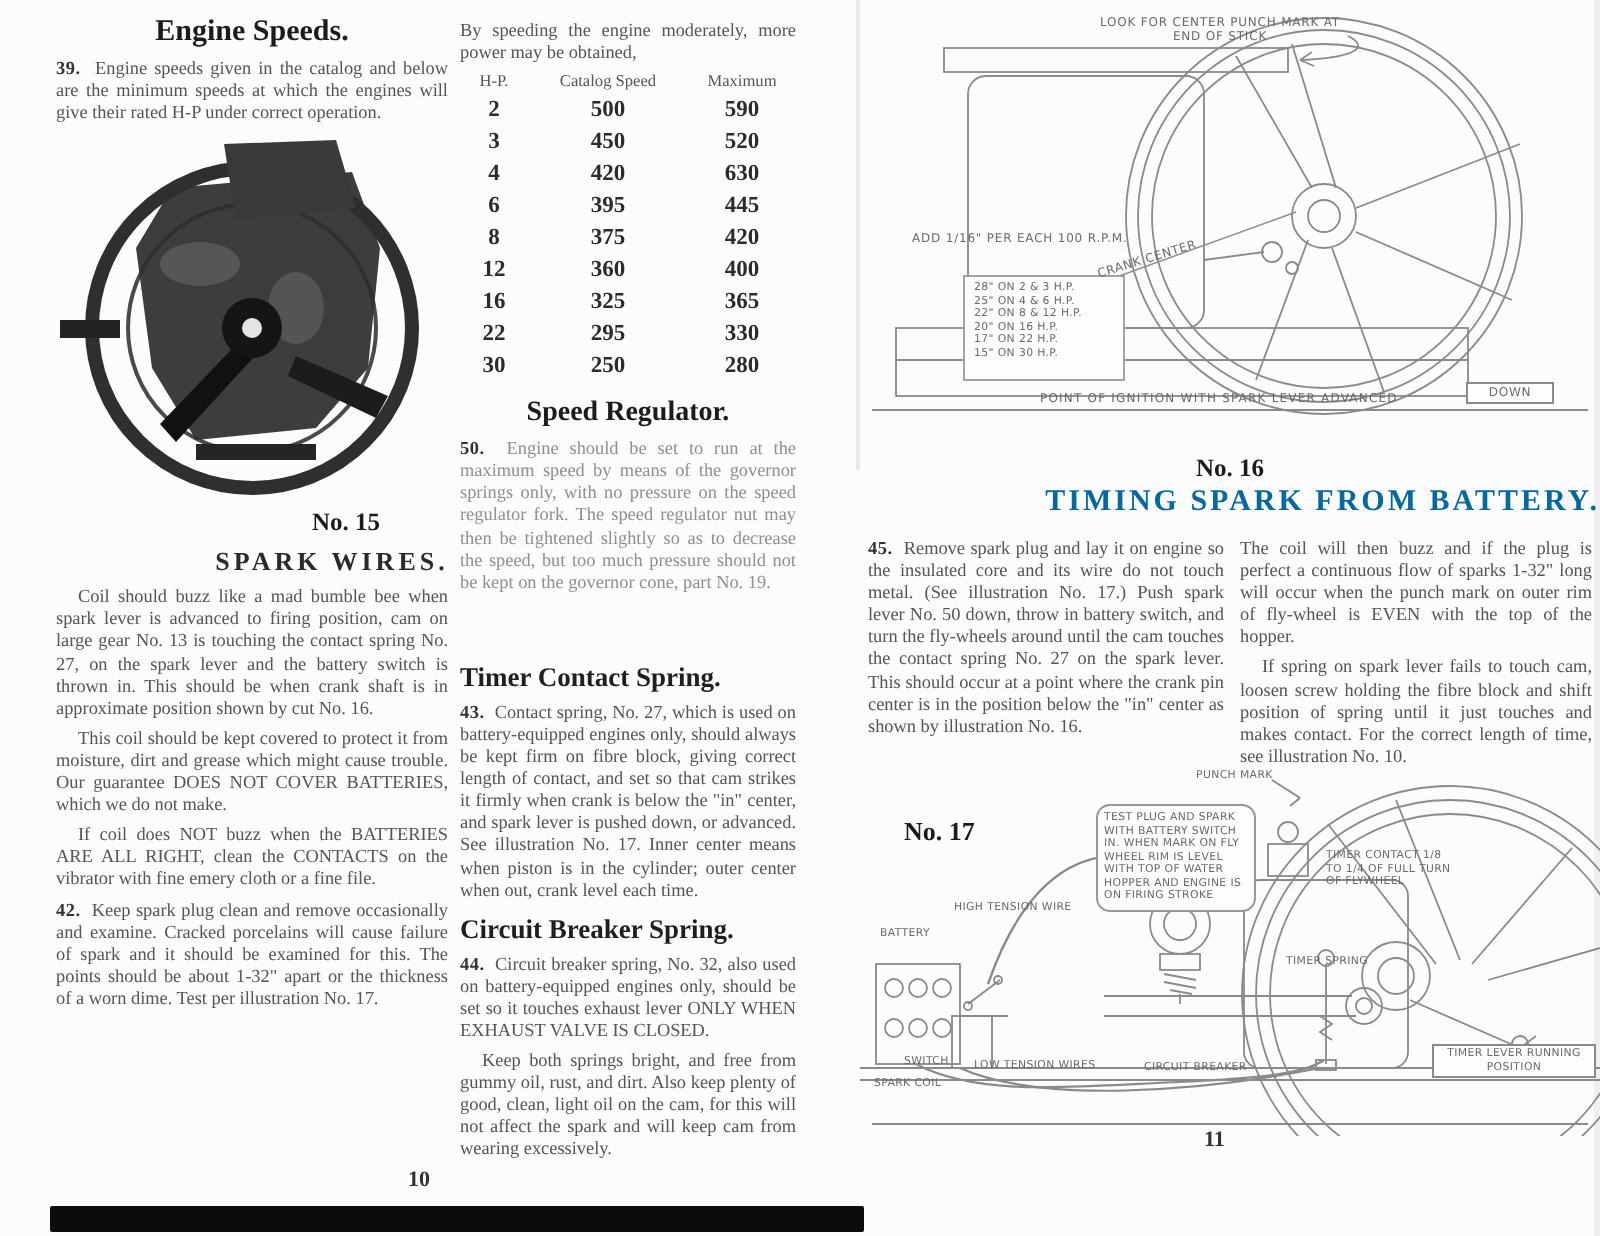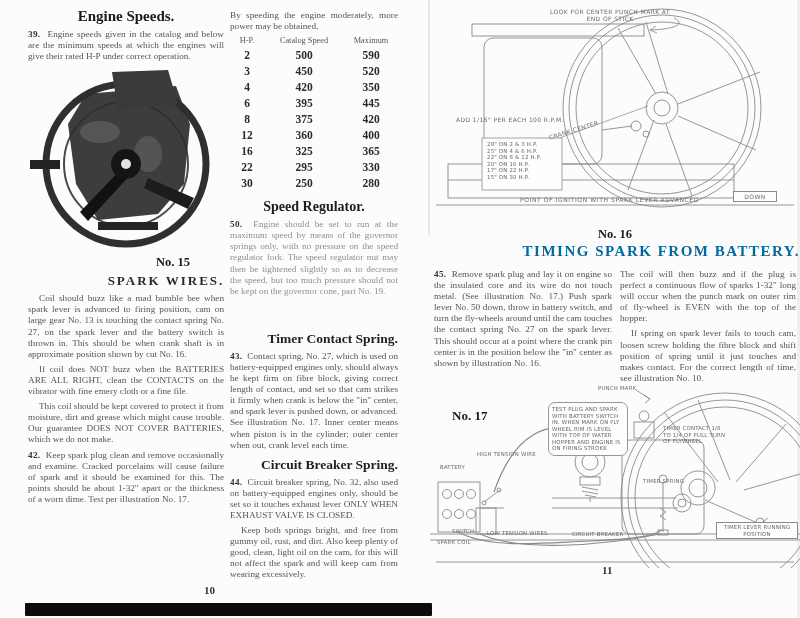--- a/index.html
+++ b/index.html
@@ -7,21 +7,21 @@
     width:800px;height:618px;position:relative;overflow:hidden;
     background:#fcfcfc;font-family:"Liberation Serif",serif;color:#444;
   }
   .abs{position:absolute;}
   .col{position:absolute;}
   p.body{font-size:9.2px;line-height:11.1px;text-align:justify;margin:0 0 4px 0;color:#555;}
   p.body .pnum{font-weight:bold;color:#333;letter-spacing:.3px;}
   p.indent{text-indent:11px;}
   .faded{color:#8f8f8f;}
   .h-lg{font-size:15px;font-weight:bold;color:#1b1b1b;text-align:center;margin:0 0 4px 0;}
-  .h-md{font-size:13.5px;font-weight:bold;color:#1f1f1f;text-align:right;margin:6px 0 4px 0;}
+  .h-md{font-size:13.5px;font-weight:bold;color:#1f1f1f;text-align:left;margin:6px 0 4px 0;}
   .h-caps{font-size:13px;font-weight:bold;color:#2a2a2a;letter-spacing:2px;text-align:center;}
   .h-caps2{font-size:15px;font-weight:bold;color:#0369a1;letter-spacing:1.5px;text-align:right;}
   .figcap{font-weight:bold;font-size:12.5px;color:#1b1b1b;}
   .pageno{font-size:11px;color:#333;font-weight:600;}
   
   table.speed{border-collapse:collapse;width:100%;margin:2px 0 0 0;}
   table.speed th{font-size:8.3px;font-weight:normal;color:#555;padding:0 0 2px 0;text-align:center;}
   table.speed td{font-size:11.5px;font-weight:bold;color:#2b2b2b;text-align:center;padding:1.5px 0;line-height:13px;}
   
   .dlab{position:absolute;font-family:"DejaVu Sans",sans-serif;font-size:6px;line-height:7.2px;
@@ -59,22 +59,22 @@
     <rect x="2" y="94" width="30" height="9" fill="#222"></rect>
     <rect x="70" y="156" width="60" height="8" fill="#252525"></rect>
   </svg>
   <div style="text-align:right;padding-right:34px;margin-top:2px;">
     <span class="figcap">No. 15</span>
   </div>
 
   <div class="h-caps" style="position:relative;left:38px;width:200px;margin:3px 0 4px 0;">SPARK WIRES.</div>
 
   <p class="body indent">Coil should buzz like a mad bumble bee when spark lever is advanced to firing position, cam on large gear No. 13 is touching the contact spring No. 27, on the spark lever and the battery switch is thrown in. This should be when crank shaft is in approximate position shown by cut No. 16.</p>
+  <p class="body indent faded">This coil should be kept covered to protect it from moisture, dirt and grease which might cause trouble. Our guarantee DOES NOT COVER BATTERIES, which we do not make.</p>
   <p class="body indent faded">If coil does NOT buzz when the BATTERIES ARE ALL RIGHT, clean the CONTACTS on the vibrator with fine emery cloth or a fine file.</p>
-  <p class="body indent faded">This coil should be kept covered to protect it from moisture, dirt and grease which might cause trouble. Our guarantee DOES NOT COVER BATTERIES, which we do not make.</p>
 
   <p class="body"><span class="pnum">42.</span>&nbsp;&nbsp;<span>Keep spark plug clean and remove occasionally and examine. Cracked porcelains will cause failure of spark and it should be examined for this. The points should be about 1-32" apart or the thickness of a worn dime. Test per illustration No. 17.</span></p>
 </div>
 
 <div class="col" style="left:230px;top:10px;width:168px;">
   <p class="body">By speeding the engine moderately, more power may be obtained,</p>
 
   <table class="speed">
     <thead>
       <tr>
@@ -90,21 +90,21 @@
           <td>590</td>
         </tr>
       <tr>
           <td>3</td>
           <td>450</td>
           <td>520</td>
         </tr>
       <tr>
           <td>4</td>
           <td>420</td>
-          <td>350</td>
+          <td>630</td>
         </tr>
       <tr>
           <td>6</td>
           <td>395</td>
           <td>445</td>
         </tr>
       <tr>
           <td>8</td>
           <td>375</td>
           <td>420</td>

